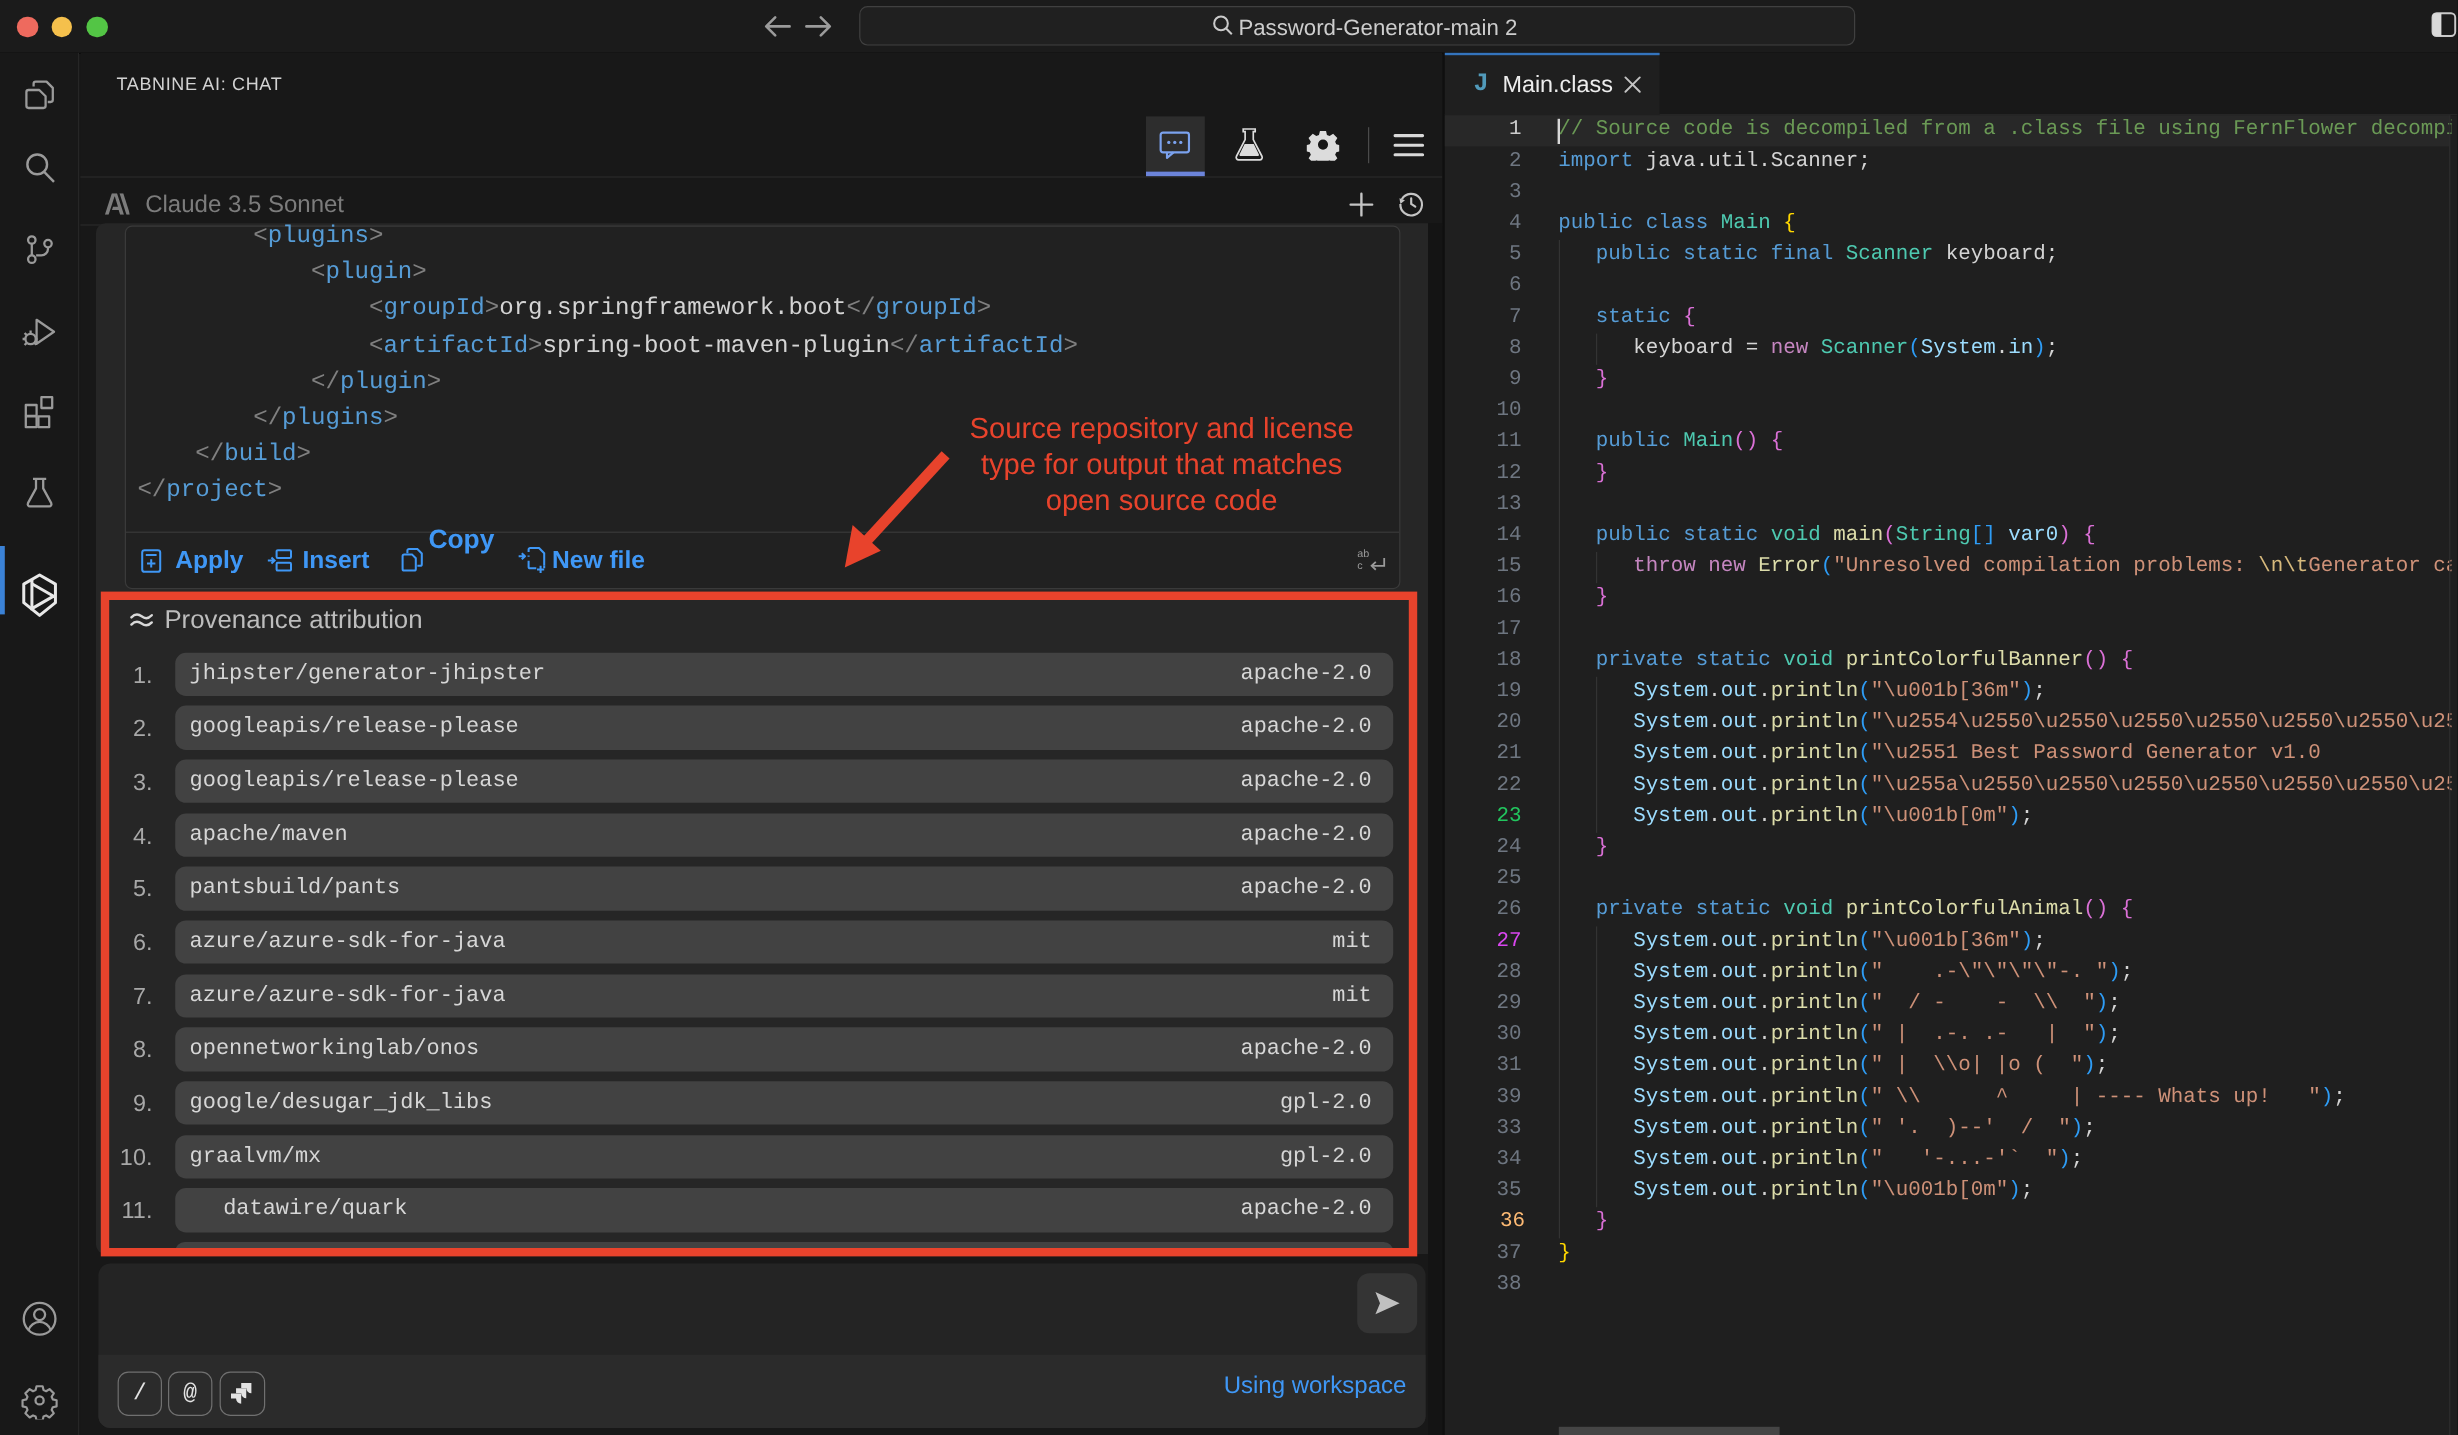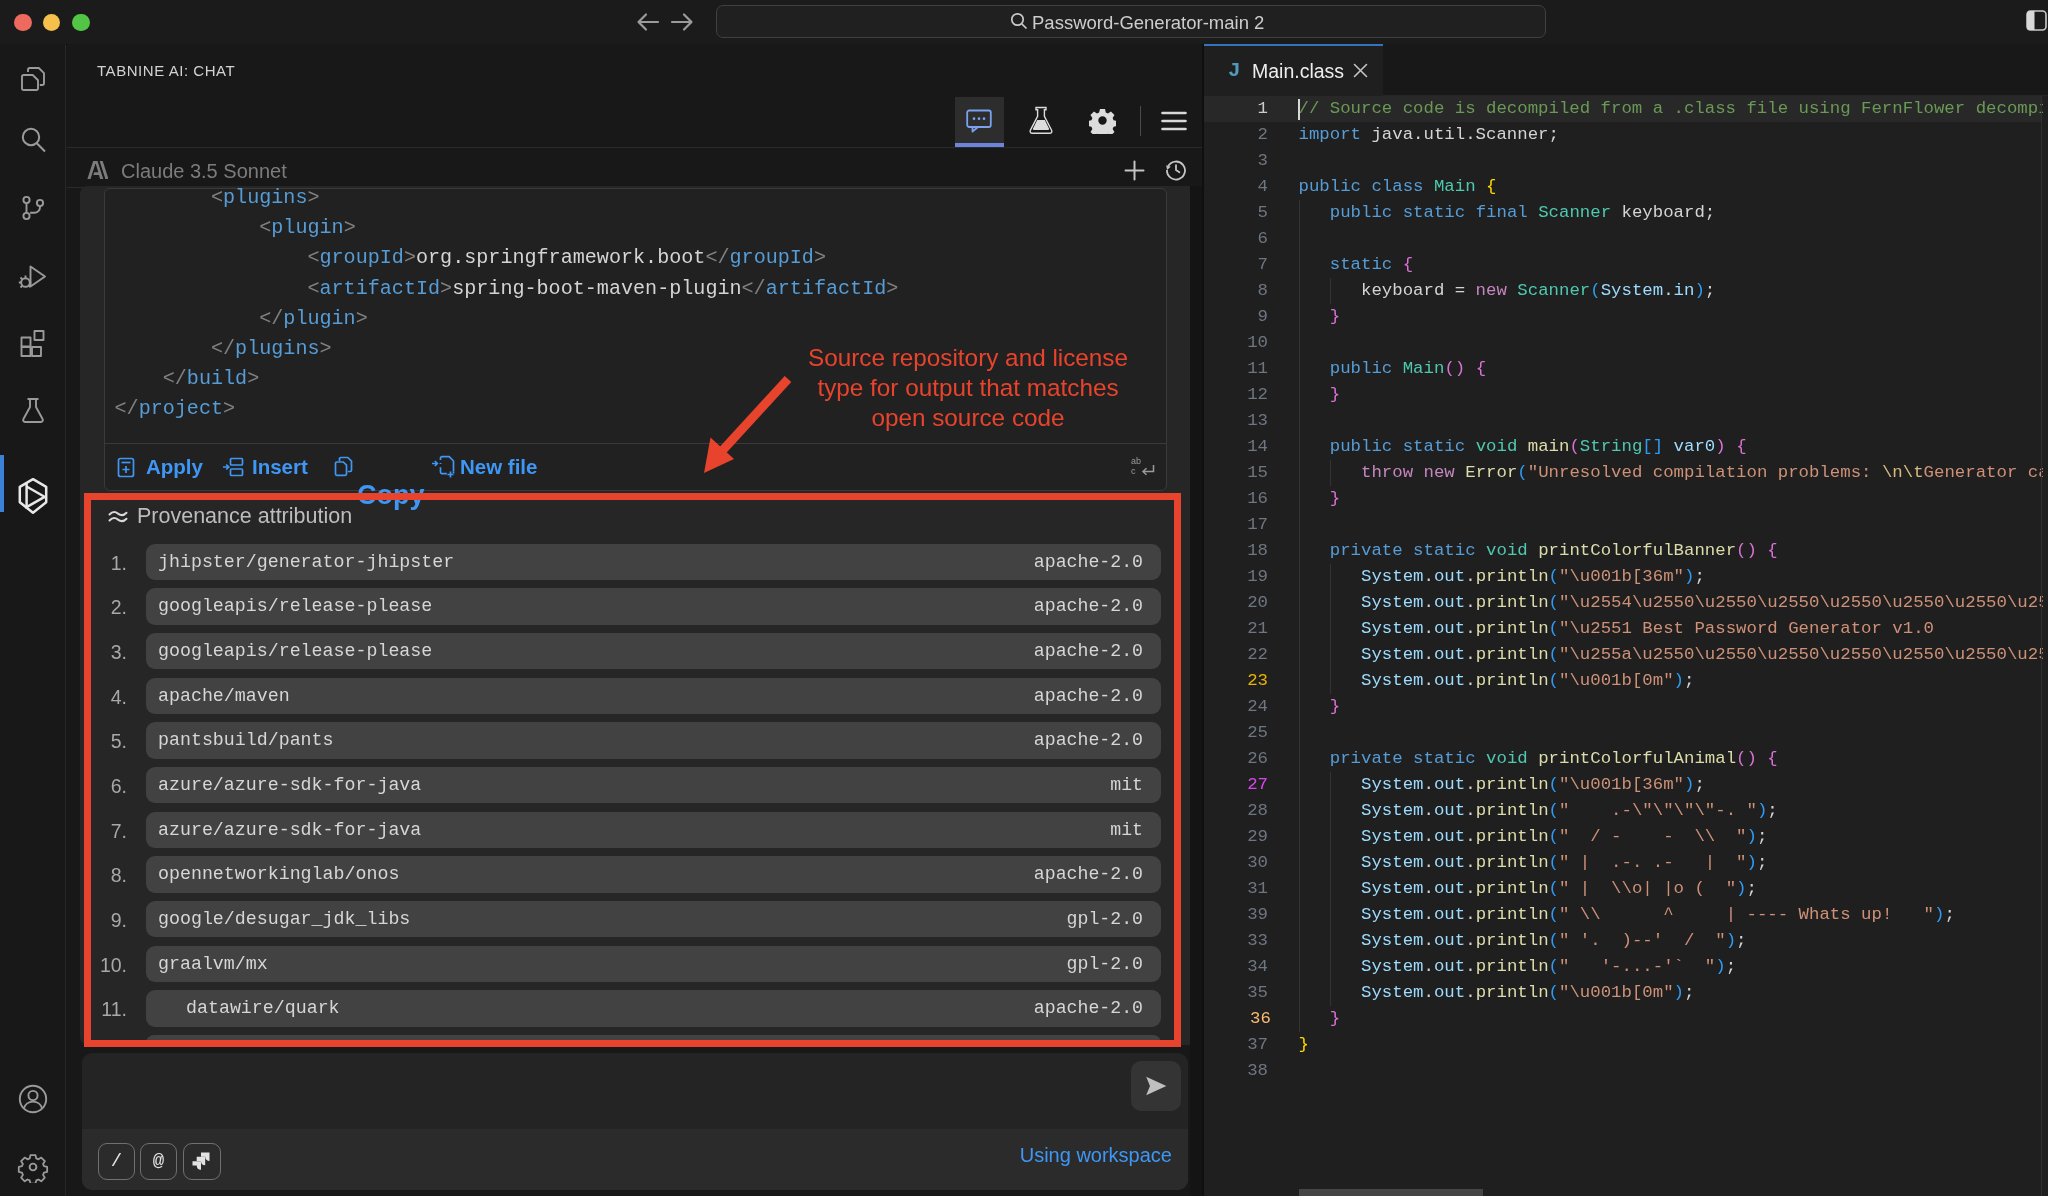--- a/index.html
+++ b/index.html
@@ -137,21 +137,21 @@
 <svg class="abs" style="left:223px;top:457px" width="21" height="20" viewBox="0 0 21 20" fill="none" stroke="#3f97f5" stroke-width="1.7">
       <rect x="7.5" y="1.5" width="12" height="6.5" rx="1"></rect>
       <rect x="7.5" y="12" width="12" height="6.5" rx="1"></rect>
       <path d="M0 10h5.5M3.2 7.5 5.8 10 3.2 12.5"></path>
     </svg>
 <div class="abs" style="left:252px;top:455px;font-size:20.5px;font-weight:700;color:#3f97f5;">Insert</div>
 <svg class="abs" style="left:334px;top:456px" width="19" height="21" viewBox="0 0 19 21" fill="none" stroke="#3f97f5" stroke-width="1.7">
       <path d="M5.5 5V2.8A1.3 1.3 0 0 1 6.8 1.5h7L17.5 5.2v9a1.3 1.3 0 0 1-1.3 1.3h-2.4"></path>
       <path d="M1.5 7.3A1.3 1.3 0 0 1 2.8 6h6.5l3.2 3.2v8.9a1.3 1.3 0 0 1-1.3 1.3H2.8a1.3 1.3 0 0 1-1.3-1.3z"></path>
     </svg>
-<div class="abs" style="left:357px;top:480px;font-size:27px;font-weight:700;color:#3f97f5;">Copy</div>
+<div class="abs" style="left:357px;top:437px;font-size:22px;font-weight:700;color:#3f97f5;">Copy</div>
 <svg class="abs" style="left:432px;top:455px" width="24" height="23" viewBox="0 0 24 23" fill="none" stroke="#3f97f5" stroke-width="1.7" stroke-linejoin="round">
       <path d="M8.5 5V3a1.3 1.3 0 0 1 1.3-1.3h7.4L21.5 6v10.5"></path>
       <path d="M8.5 9v-1M21.5 16.5v2"></path>
       <path d="M8.5 12.2v5.1a1.3 1.3 0 0 0 1.3 1.3h5.1"></path>
       <path d="M0 8.5h5M2.8 6 5.5 8.5 2.8 11"></path>
       <path d="M18.5 16.5v6M15.5 19.5h6"></path>
     </svg>
 <div class="abs" style="left:460px;top:455px;font-size:20.5px;font-weight:700;color:#3f97f5;">New file</div>
 <svg class="abs" style="left:1131px;top:456px" width="26" height="22" viewBox="0 0 26 22" fill="none">
       <text x="0" y="8" font-family="Liberation Sans" font-size="9" fill="#9a9a9a">ab</text>
@@ -257,21 +257,21 @@
       <div style="height:26px;line-height:26px;color:#6e7681;">13</div>
       <div style="height:26px;line-height:26px;color:#6e7681;">14</div>
       <div style="height:26px;line-height:26px;color:#6e7681;">15</div>
       <div style="height:26px;line-height:26px;color:#6e7681;">16</div>
       <div style="height:26px;line-height:26px;color:#6e7681;">17</div>
       <div style="height:26px;line-height:26px;color:#6e7681;">18</div>
       <div style="height:26px;line-height:26px;color:#6e7681;">19</div>
       <div style="height:26px;line-height:26px;color:#6e7681;">20</div>
       <div style="height:26px;line-height:26px;color:#6e7681;">21</div>
       <div style="height:26px;line-height:26px;color:#6e7681;">22</div>
-      <div style="height:26px;line-height:26px;color:#eab308;font-family:Liberation Mono, monospace;">23</div>
+      <div style="height:26px;line-height:26px;color:#22c55e;font-family:Liberation Mono, monospace;">23</div>
       <div style="height:26px;line-height:26px;color:#6e7681;">24</div>
       <div style="height:26px;line-height:26px;color:#6e7681;">25</div>
       <div style="height:26px;line-height:26px;color:#6e7681;">26</div>
       <div style="height:26px;line-height:26px;color:#d946ef;">27</div>
       <div style="height:26px;line-height:26px;color:#6e7681;">28</div>
       <div style="height:26px;line-height:26px;color:#6e7681;">29</div>
       <div style="height:26px;line-height:26px;color:#6e7681;">30</div>
       <div style="height:26px;line-height:26px;color:#6e7681;">31</div>
       <div style="height:26px;line-height:26px;color:#6e7681;">39</div>
       <div style="height:26px;line-height:26px;color:#6e7681;">33</div>

